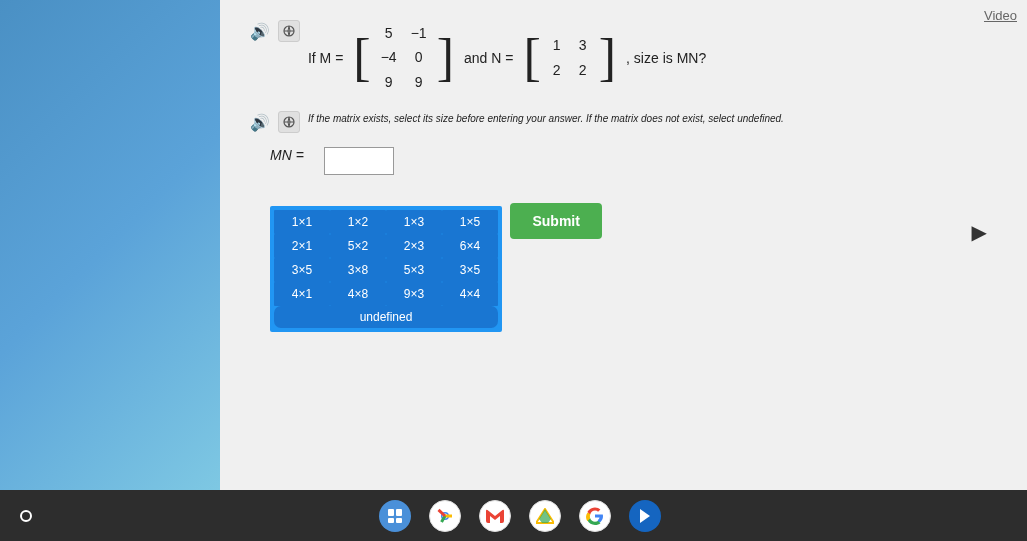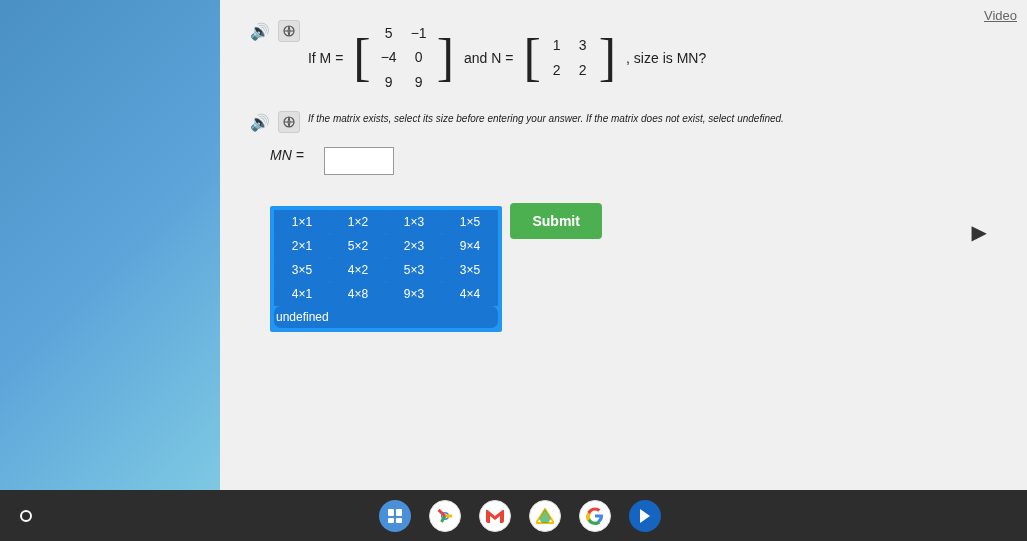--- a/index.html
+++ b/index.html
@@ -220,21 +220,21 @@
       padding: 5px 2px;
       cursor: pointer;
       border-radius: 1px;
     }
 
     .undefined-cell {
       grid-column: span 4;
       background: #1976d2;
       color: #fff;
       font-size: 12px;
-      text-align: left;
+      text-align: center;
       padding: 4px 2px;
       cursor: pointer;
       border-radius: 7px;
     }
 
     
     .submit-btn {
       margin-top: 16px;
       margin-left: 4px;
       background: #4caf50;
@@ -340,24 +340,24 @@
     <div class="size-grid">
 
       <div class="size-cell">1×1</div>
       <div class="size-cell">1×2</div>
       <div class="size-cell">1×3</div>
       <div class="size-cell">1×5</div>
 
       <div class="size-cell">2×1</div>
       <div class="size-cell">5×2</div>
       <div class="size-cell">2×3</div>
-      <div class="size-cell">9×4</div>
+      <div class="size-cell">6×4</div>
 
       <div class="size-cell">3×5</div>
-      <div class="size-cell">4×2</div>
+      <div class="size-cell">3×8</div>
       <div class="size-cell">5×3</div>
       <div class="size-cell">3×5</div>
 
       <div class="size-cell">4×1</div>
       <div class="size-cell">4×8</div>
       <div class="size-cell">9×3</div>
       <div class="size-cell">4×4</div>
 
       <div class="undefined-cell">undefined</div>
     </div>

